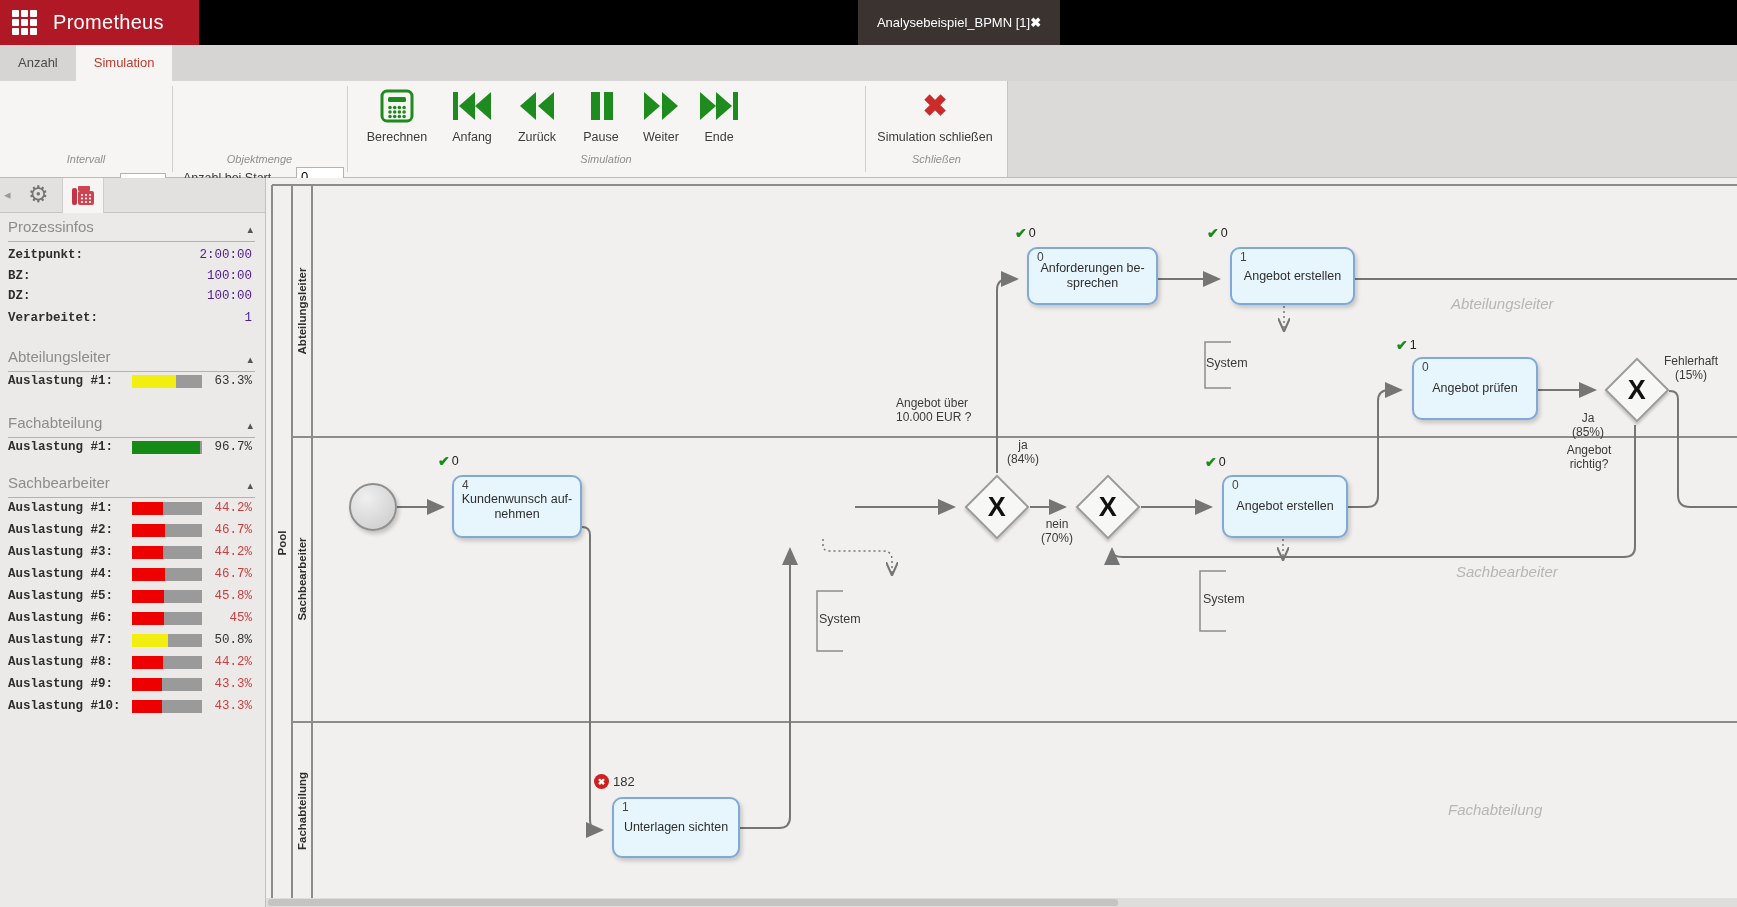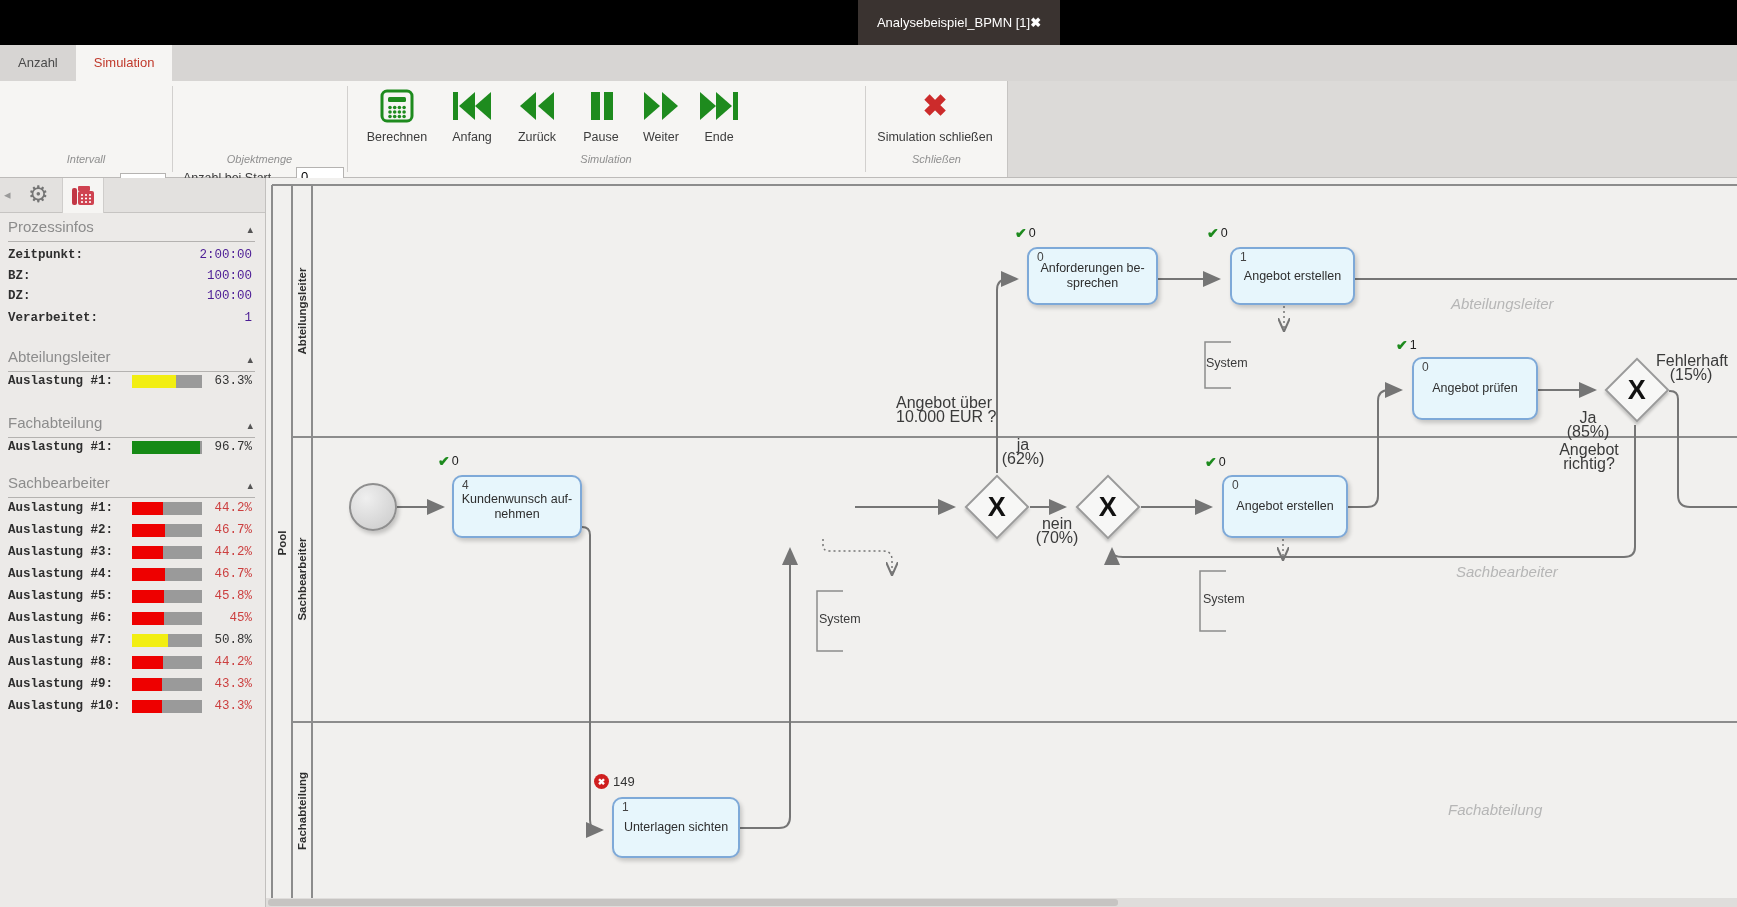--- a/index.html
+++ b/index.html
@@ -51,35 +51,49 @@
   .canvas svg { position:absolute; left:0; top:0; }
   .task { position:absolute; background:#e7f6fc; border:2px solid #7ea9d8; border-radius:10px; box-shadow:2px 3px 4px rgba(0,0,0,.18); font-size:12.5px; color:#2e2e2e; display:flex; flex-direction:column; align-items:center; justify-content:center; line-height:15px; text-align:center; }
   .task .corner { position:absolute; top:1px; left:8px; font-size:12px; color:#444; }
   .gw { position:absolute; width:46px; height:46px; background:#f7f7f6; border:2px solid #9a9a9a; transform:rotate(45deg); box-shadow:2px 2px 3px rgba(0,0,0,.2); display:flex; align-items:center; justify-content:center; }
   .gw span { transform:rotate(-45deg); font-size:27px; font-weight:bold; color:#111; }
   .event { position:absolute; width:48px; height:48px; border-radius:50%; border:2px solid #8f8f8f; background:radial-gradient(circle at 35% 30%, #efefef, #c9c9c9); box-shadow:2px 3px 4px rgba(0,0,0,.2); }
   .okbadge { position:absolute; font-size:12.5px; color:#222; display:flex; align-items:center; gap:2px; }
   .okbadge .chk { color:#1d8a1d; font-weight:bold; font-size:14px; }
   .errbadge { position:absolute; display:flex; align-items:center; gap:4px; font-size:13px; color:#333; }
   .errbadge .dot { width:15px; height:15px; border-radius:50%; background:#cf1f1f; color:#fff; font-size:9px; font-weight:bold; display:flex; align-items:center; justify-content:center; }
-  .dlabel { position:absolute; font-size:16px; color:#3a3a3a; line-height:14px; text-align:center; white-space:nowrap; }
+  .dlabel { position:absolute; font-size:12px; color:#3a3a3a; line-height:14px; text-align:center; white-space:nowrap; }
   .watermark { position:absolute; font-size:15px; font-style:italic; color:#b6b6b6; white-space:nowrap; }
   .lanelab { position:absolute; width:22px; display:flex; align-items:center; justify-content:center; }
   .lanelab span { transform:rotate(-90deg); white-space:nowrap; font-size:11.5px; font-weight:bold; color:#2e2e2e; }
   .syslab { position:absolute; font-size:12.5px; color:#3a3a3a; }
 
   .hscroll { position:absolute; left:266px; bottom:0; right:0; height:9px; background:#dfdddb; }
   .hthumb { position:absolute; left:2px; top:1px; width:850px; height:7px; background:#c6c4c2; border-radius:3px; }
 </style>
 </head>
 <body>
 
 <div class="app">
 
   <div class="topbar">
+    <div class="brand">
+      <div class="grid-icon">
+          <i></i>
+          <i></i>
+          <i></i>
+          <i></i>
+          <i></i>
+          <i></i>
+          <i></i>
+          <i></i>
+          <i></i>
+        </div>
+      <span class="brand-title">Prometheus</span>
+    </div>
     <div class="doc-tab">
       <span>Analysebeispiel_BPMN [1]</span>
       <span class="doc-close">✖</span>
     </div>
   </div>
 
   <div class="menubar">
     <div class="mtab">Anzahl</div>
     <div class="mtab active">Simulation</div>
   </div>
@@ -396,30 +410,30 @@
     <div class="okbadge" style="left:1130px; top:159px">
         <span class="chk">✔</span>
         <span>1</span>
       </div>
     <div class="okbadge" style="left:939px; top:276px">
         <span class="chk">✔</span>
         <span>0</span>
       </div>
     <div class="errbadge" style="left:328px; top:596px">
         <span class="dot">✖</span>
-        <span>149</span>
+        <span>182</span>
       </div>
 
     <div class="dlabel" style="left:630px; top:218px; width:96px; text-align:left">
       <div>Angebot über</div>
         <div>10.000 EUR ?</div>
     </div>
     <div class="dlabel" style="left:733px; top:260px; width:48px">
       <div>ja</div>
-        <div>(62%)</div>
+        <div>(84%)</div>
     </div>
     <div class="dlabel" style="left:766px; top:339px; width:50px">
       <div>nein</div>
         <div>(70%)</div>
     </div>
     <div class="dlabel" style="left:1390px; top:176px; width:70px">
       <div>Fehlerhaft</div>
         <div>(15%)</div>
     </div>
     <div class="dlabel" style="left:1296px; top:233px; width:52px">

